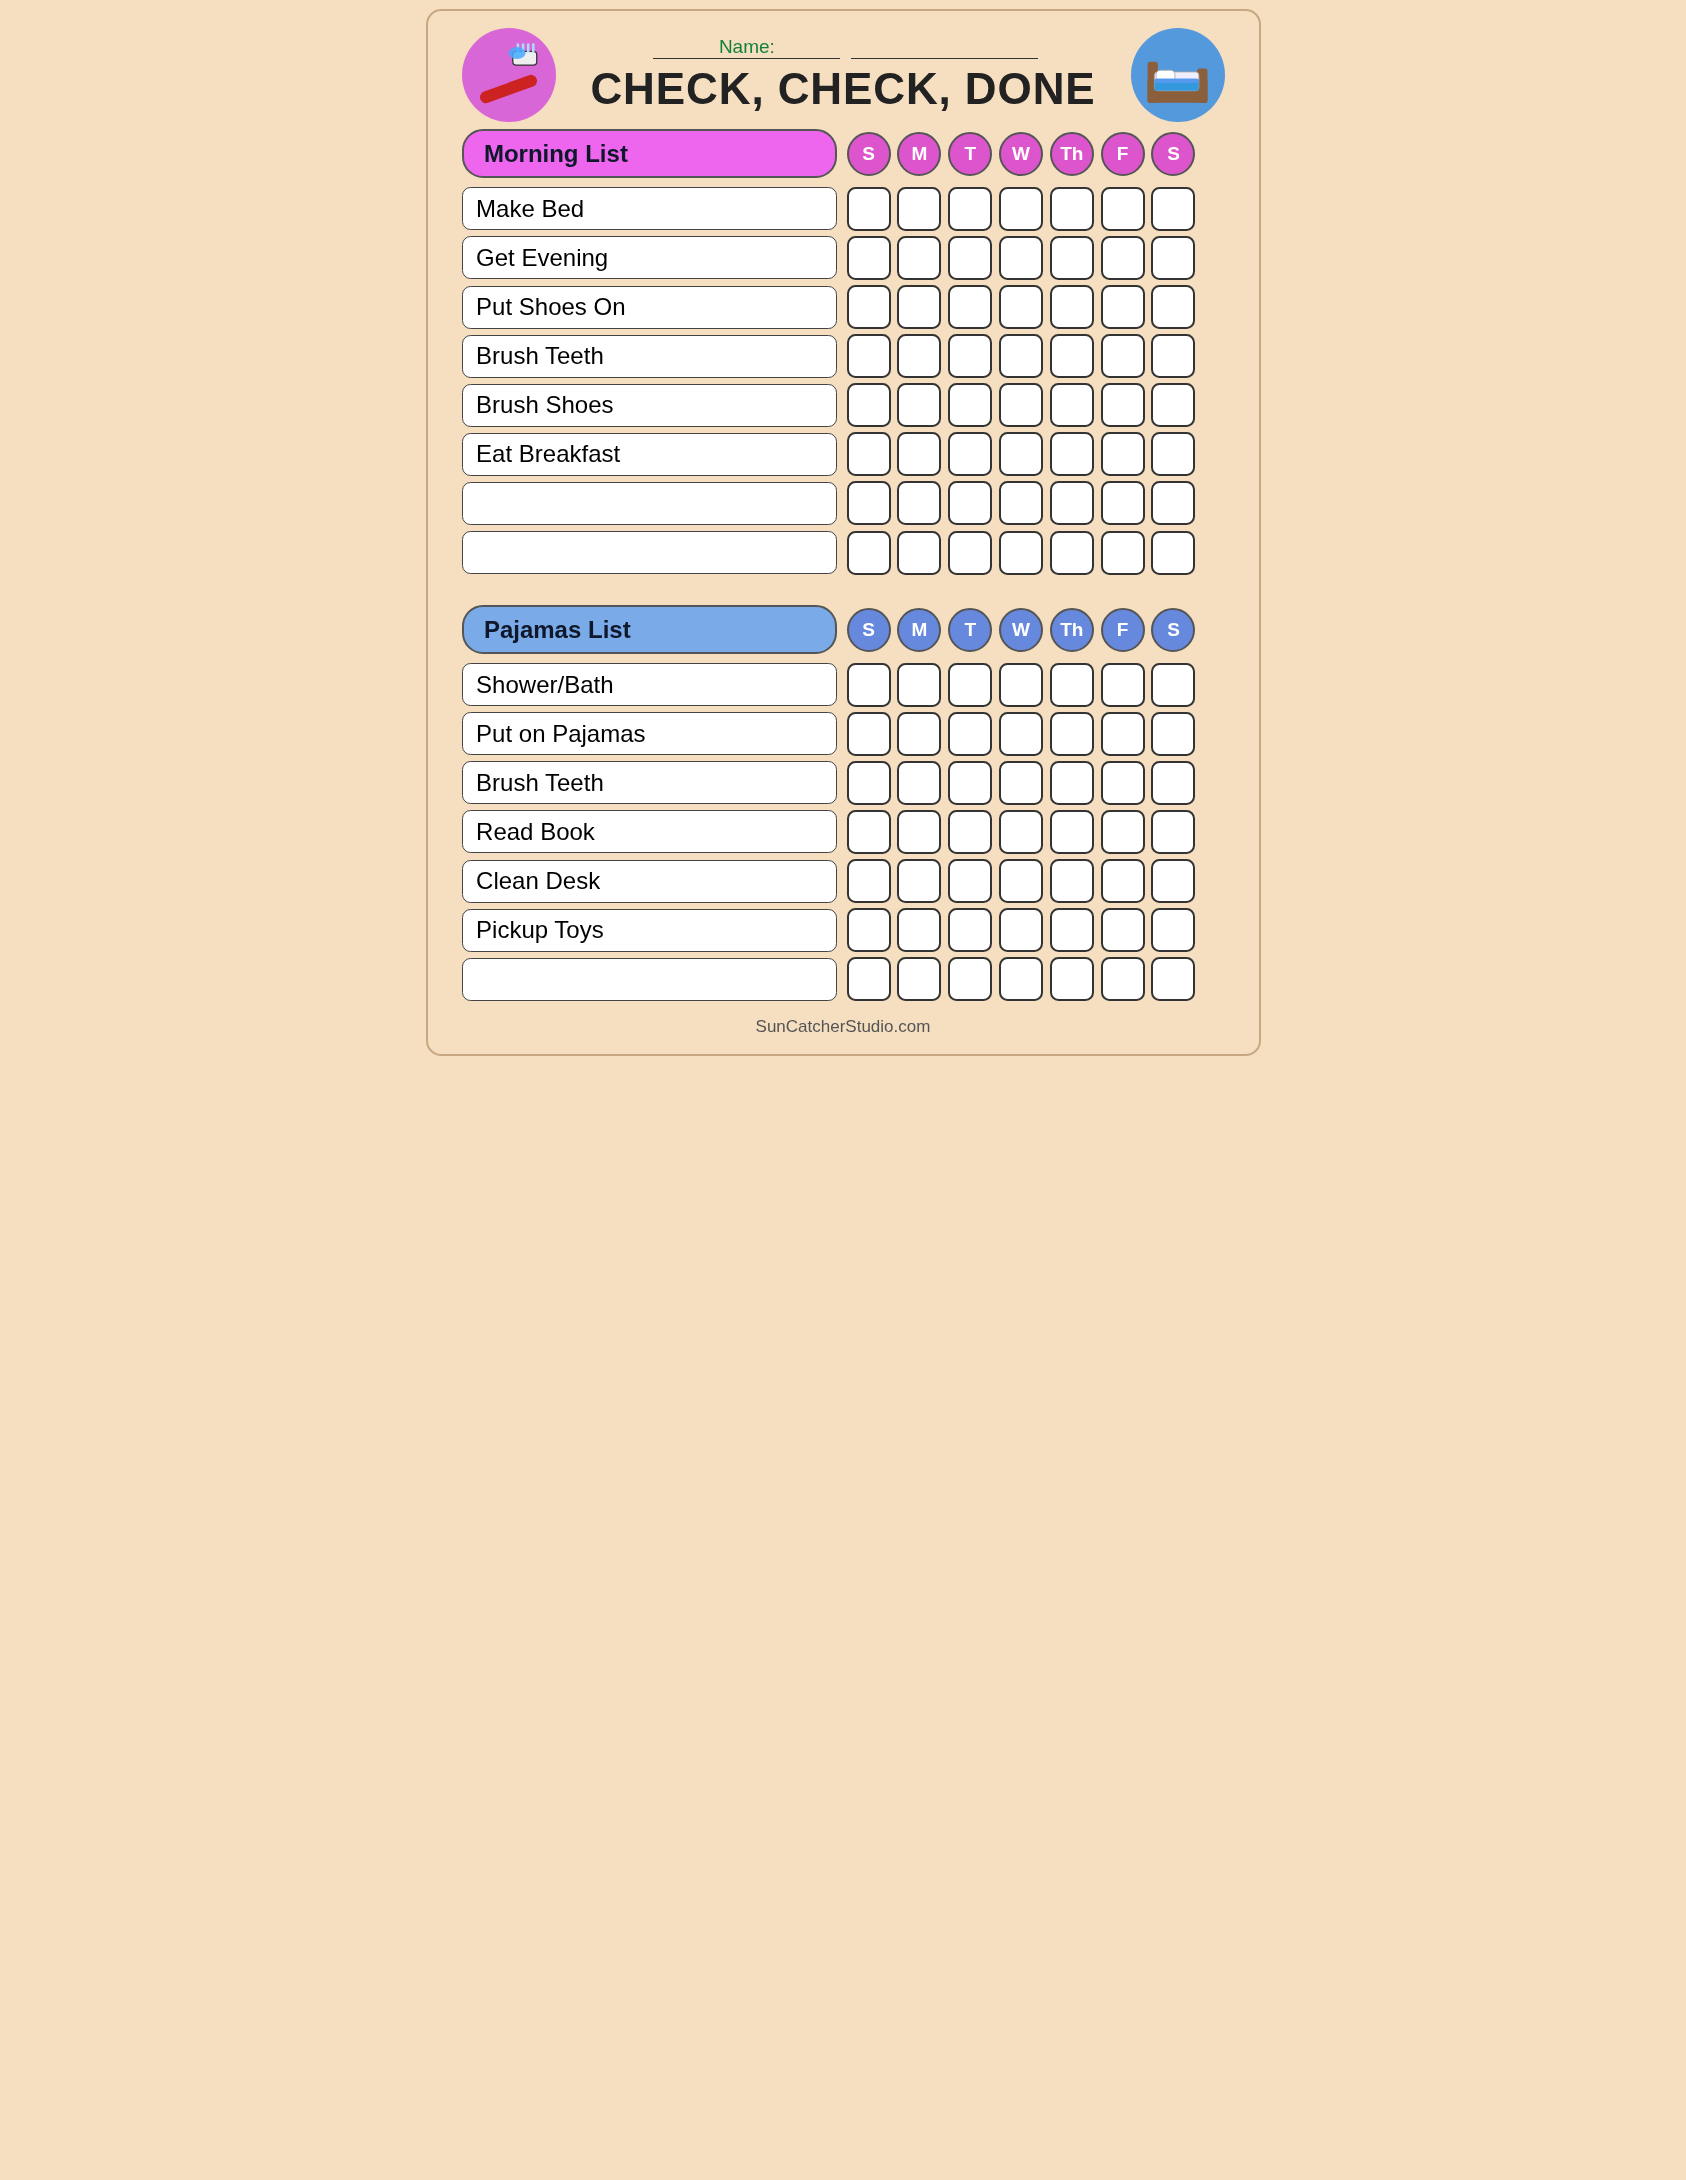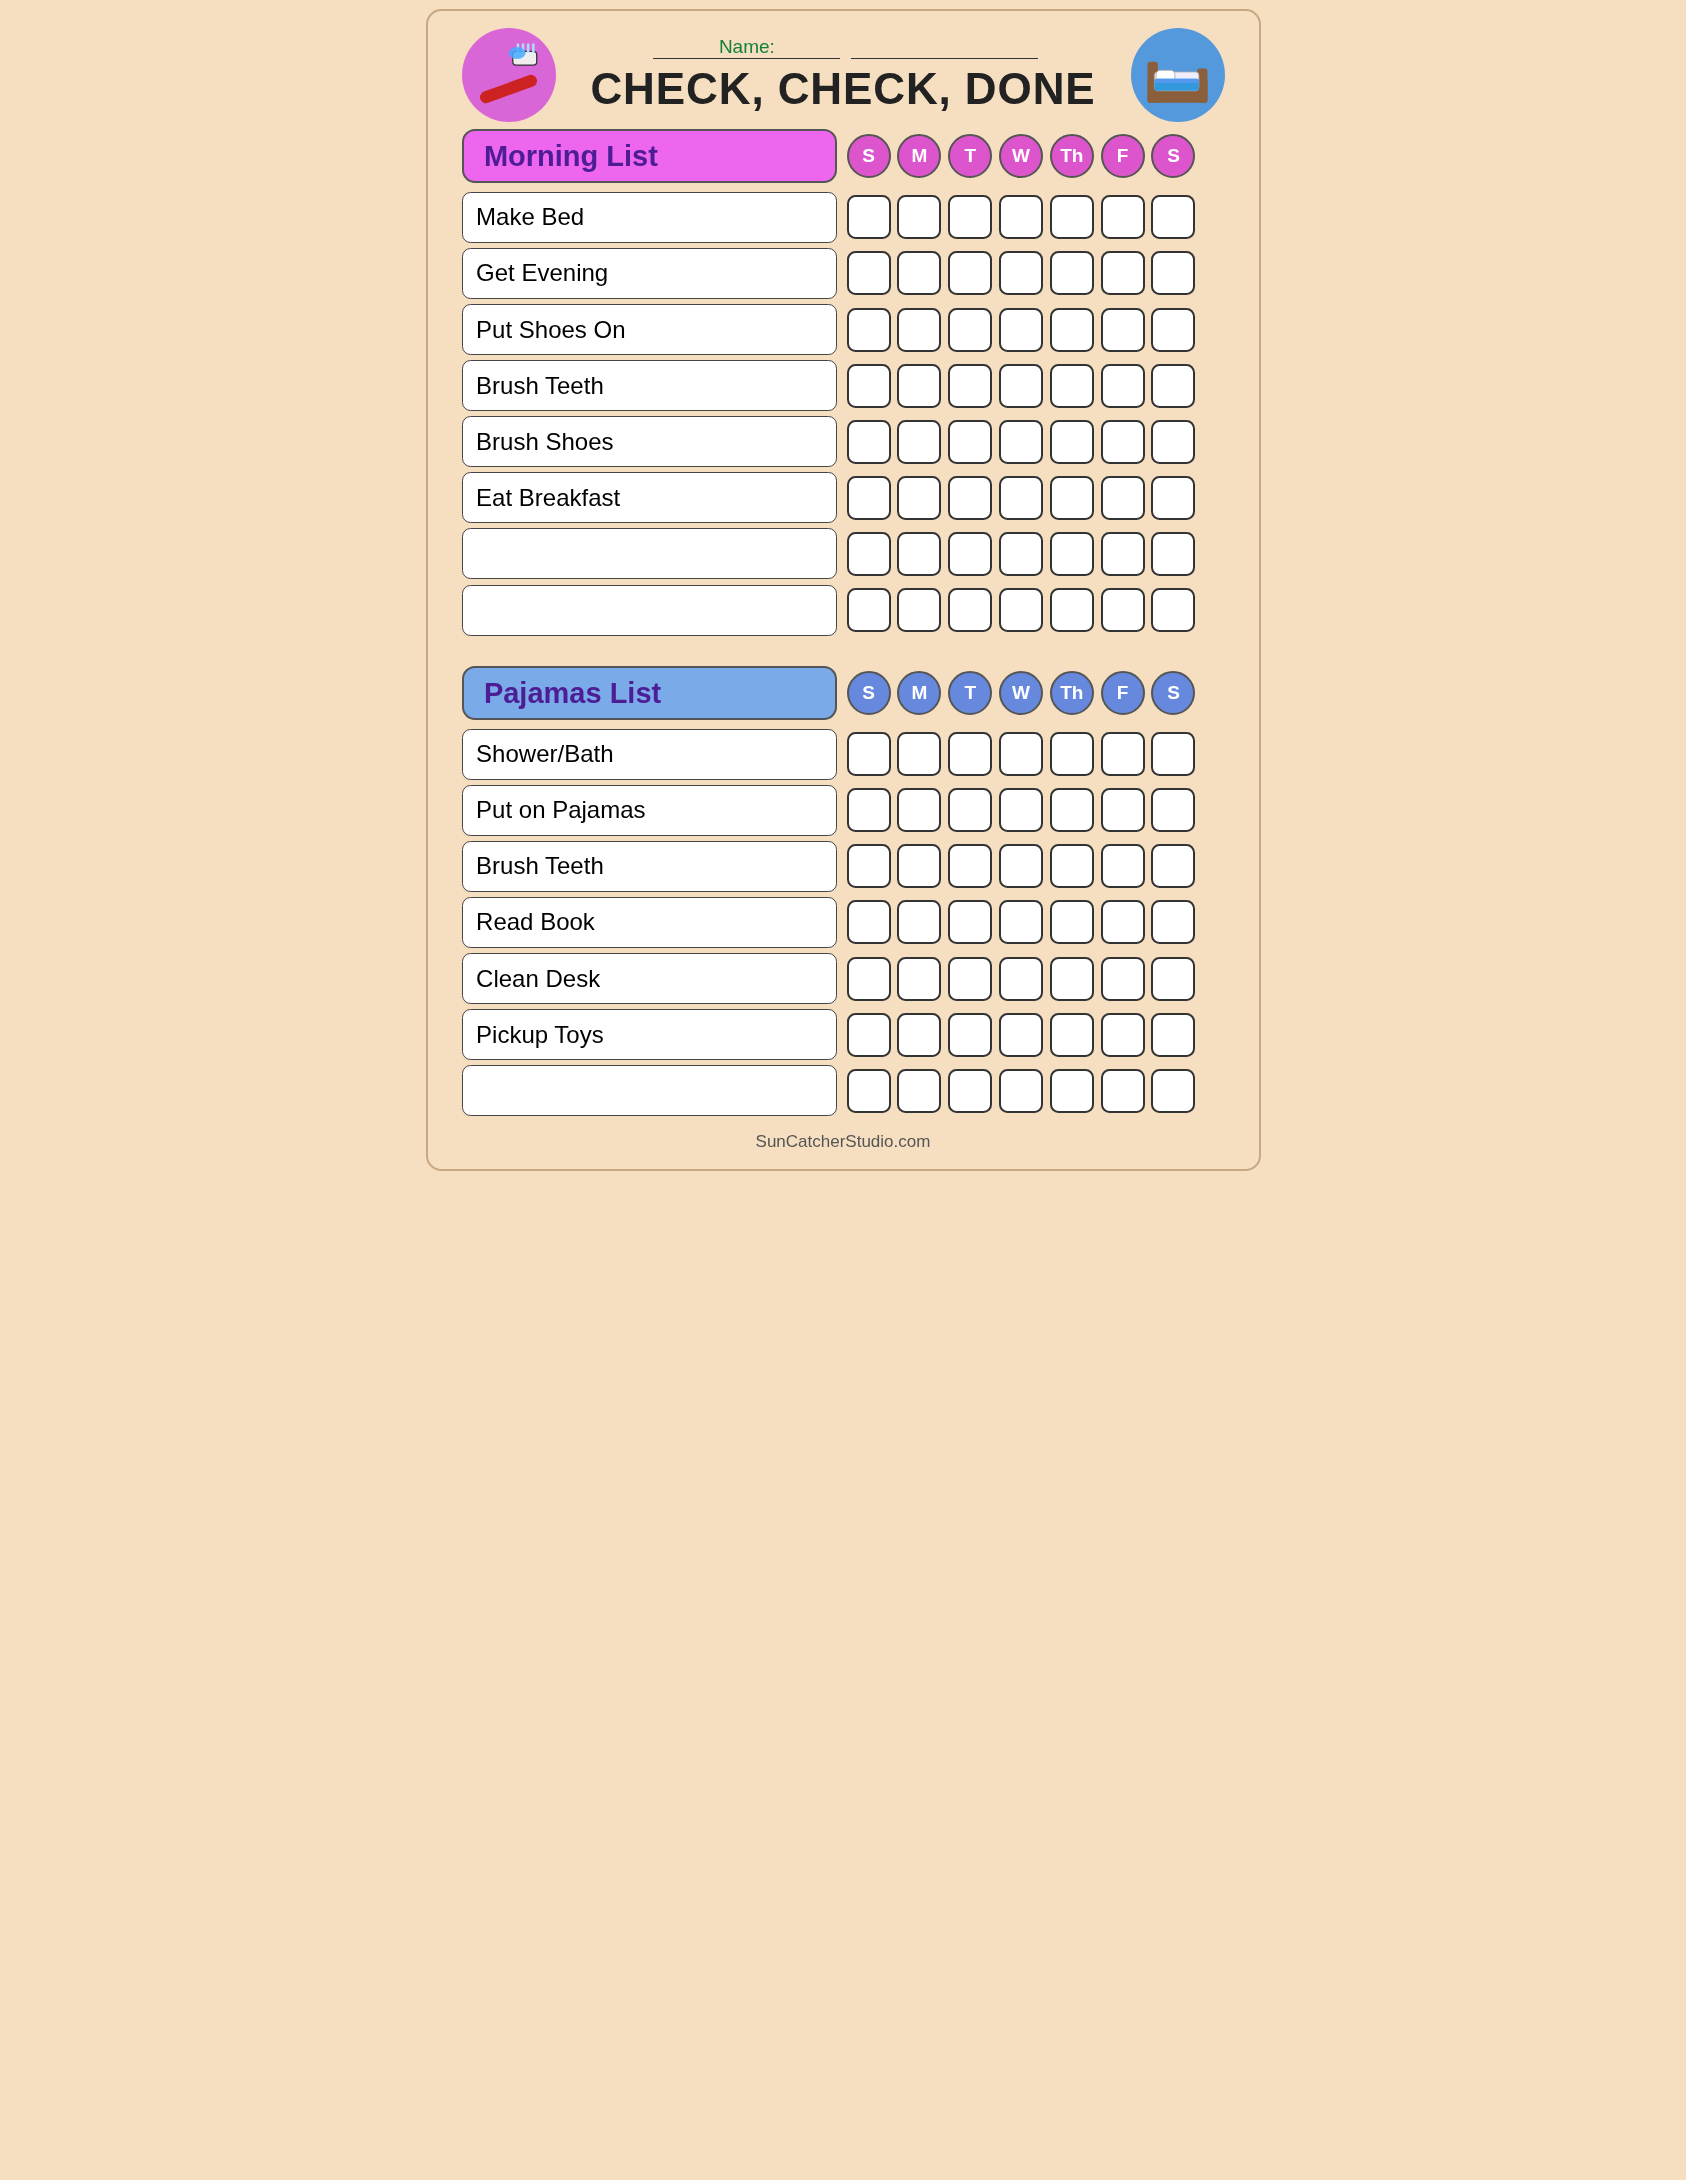--- a/index.html
+++ b/index.html
@@ -82,25 +82,25 @@
     }
     
     .section-header {
       display: flex;
       align-items: center;
       gap: 10.2px;
       margin-bottom: 8.5px;
       margin-top: 8.5px;
     }
     .section-label {
-      border-radius: 13px;
+      border-radius: 21px;
       padding: 8.5px 20.4px;
-      font-size: 29px;
+      font-size: 24px;
       font-weight: bold;
-      color: #4c1d95;
+      color: #0f172a;
       min-width: 375px;
       border: 2.1px solid #555;
     }
     .section-label.morning {
       background: #ee66ee;
     }
     .section-label.evening {
       background: #7aaae8;
     }
     .day-badges {
@@ -132,21 +132,21 @@
       gap: 10.2px;
       margin-bottom: 5.1px;
     }
     .task-label {
       background: white;
       border: 1.7px solid #444;
       border-radius: 8.5px;
       padding: 8.5px 13.6px;
       font-size: 24px;
       min-width: 375px;
-      height: 51px;
+      height: 43px;
       display: flex;
       align-items: center;
     }
     .check-boxes {
       display: flex;
       gap: 6.8px;
     }
     .check-box {
       width: 44px;
       height: 44px;

